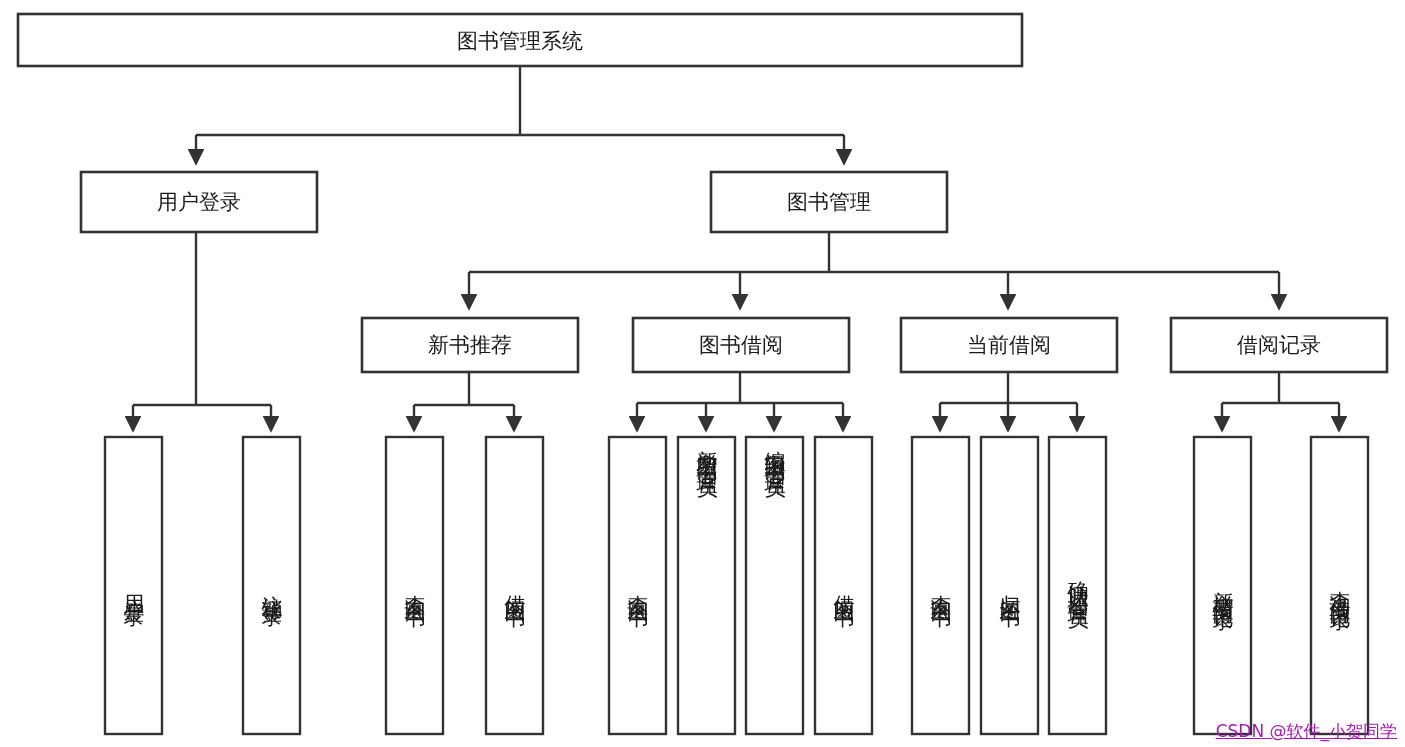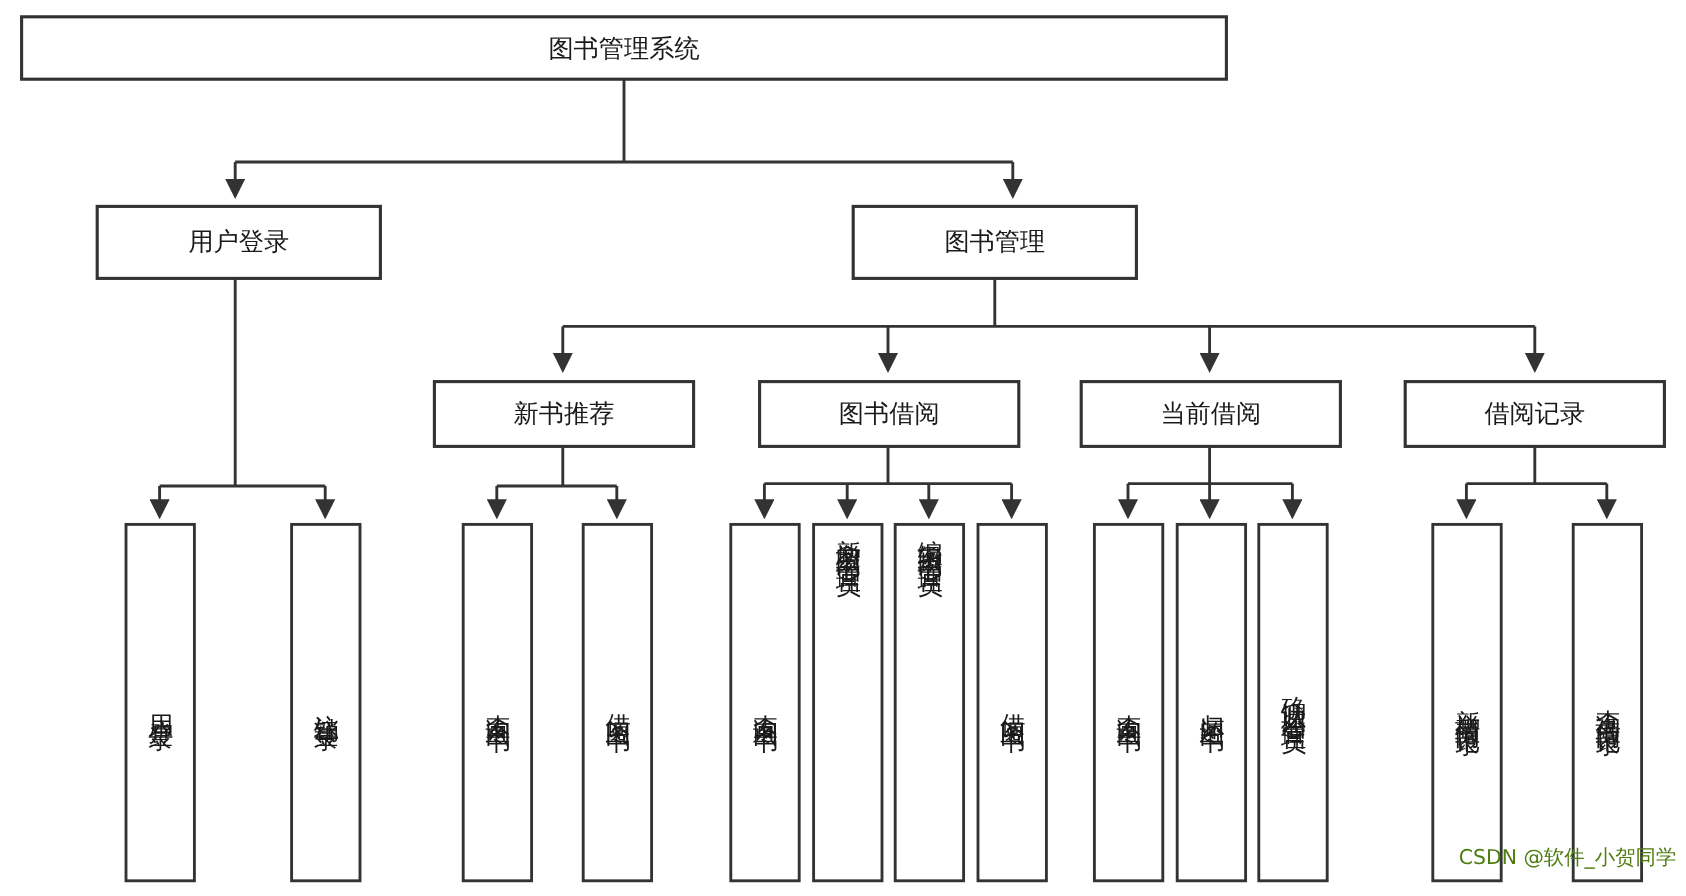--- a/index.html
+++ b/index.html
@@ -60,25 +60,26 @@
     color: #1a1a1a;
     line-height: 1;
     letter-spacing: 4px;
     text-align: center;
     white-space: nowrap;
     pointer-events: none;
   }
   .watermark {
     position: absolute;
     right: 8px;
-    bottom: 21px;
+    bottom: 4px;
     font-family: "DejaVu Sans", "Liberation Sans", sans-serif;
     font-size: 17px;
-    color: #4d7c0f;
+    color: #a21caf;
     white-space: nowrap;
+    text-decoration: underline;
   }
 </style>
 </head>
 <body>
 
 <div id="diagram-root">
 
   <svg id="tree-svg" viewBox="0 0 1405 747">
     <defs>
       <marker id="arrow" viewBox="0 0 12 12" refX="10" refY="6" markerWidth="7" markerHeight="7" orient="auto-start-reverse">

